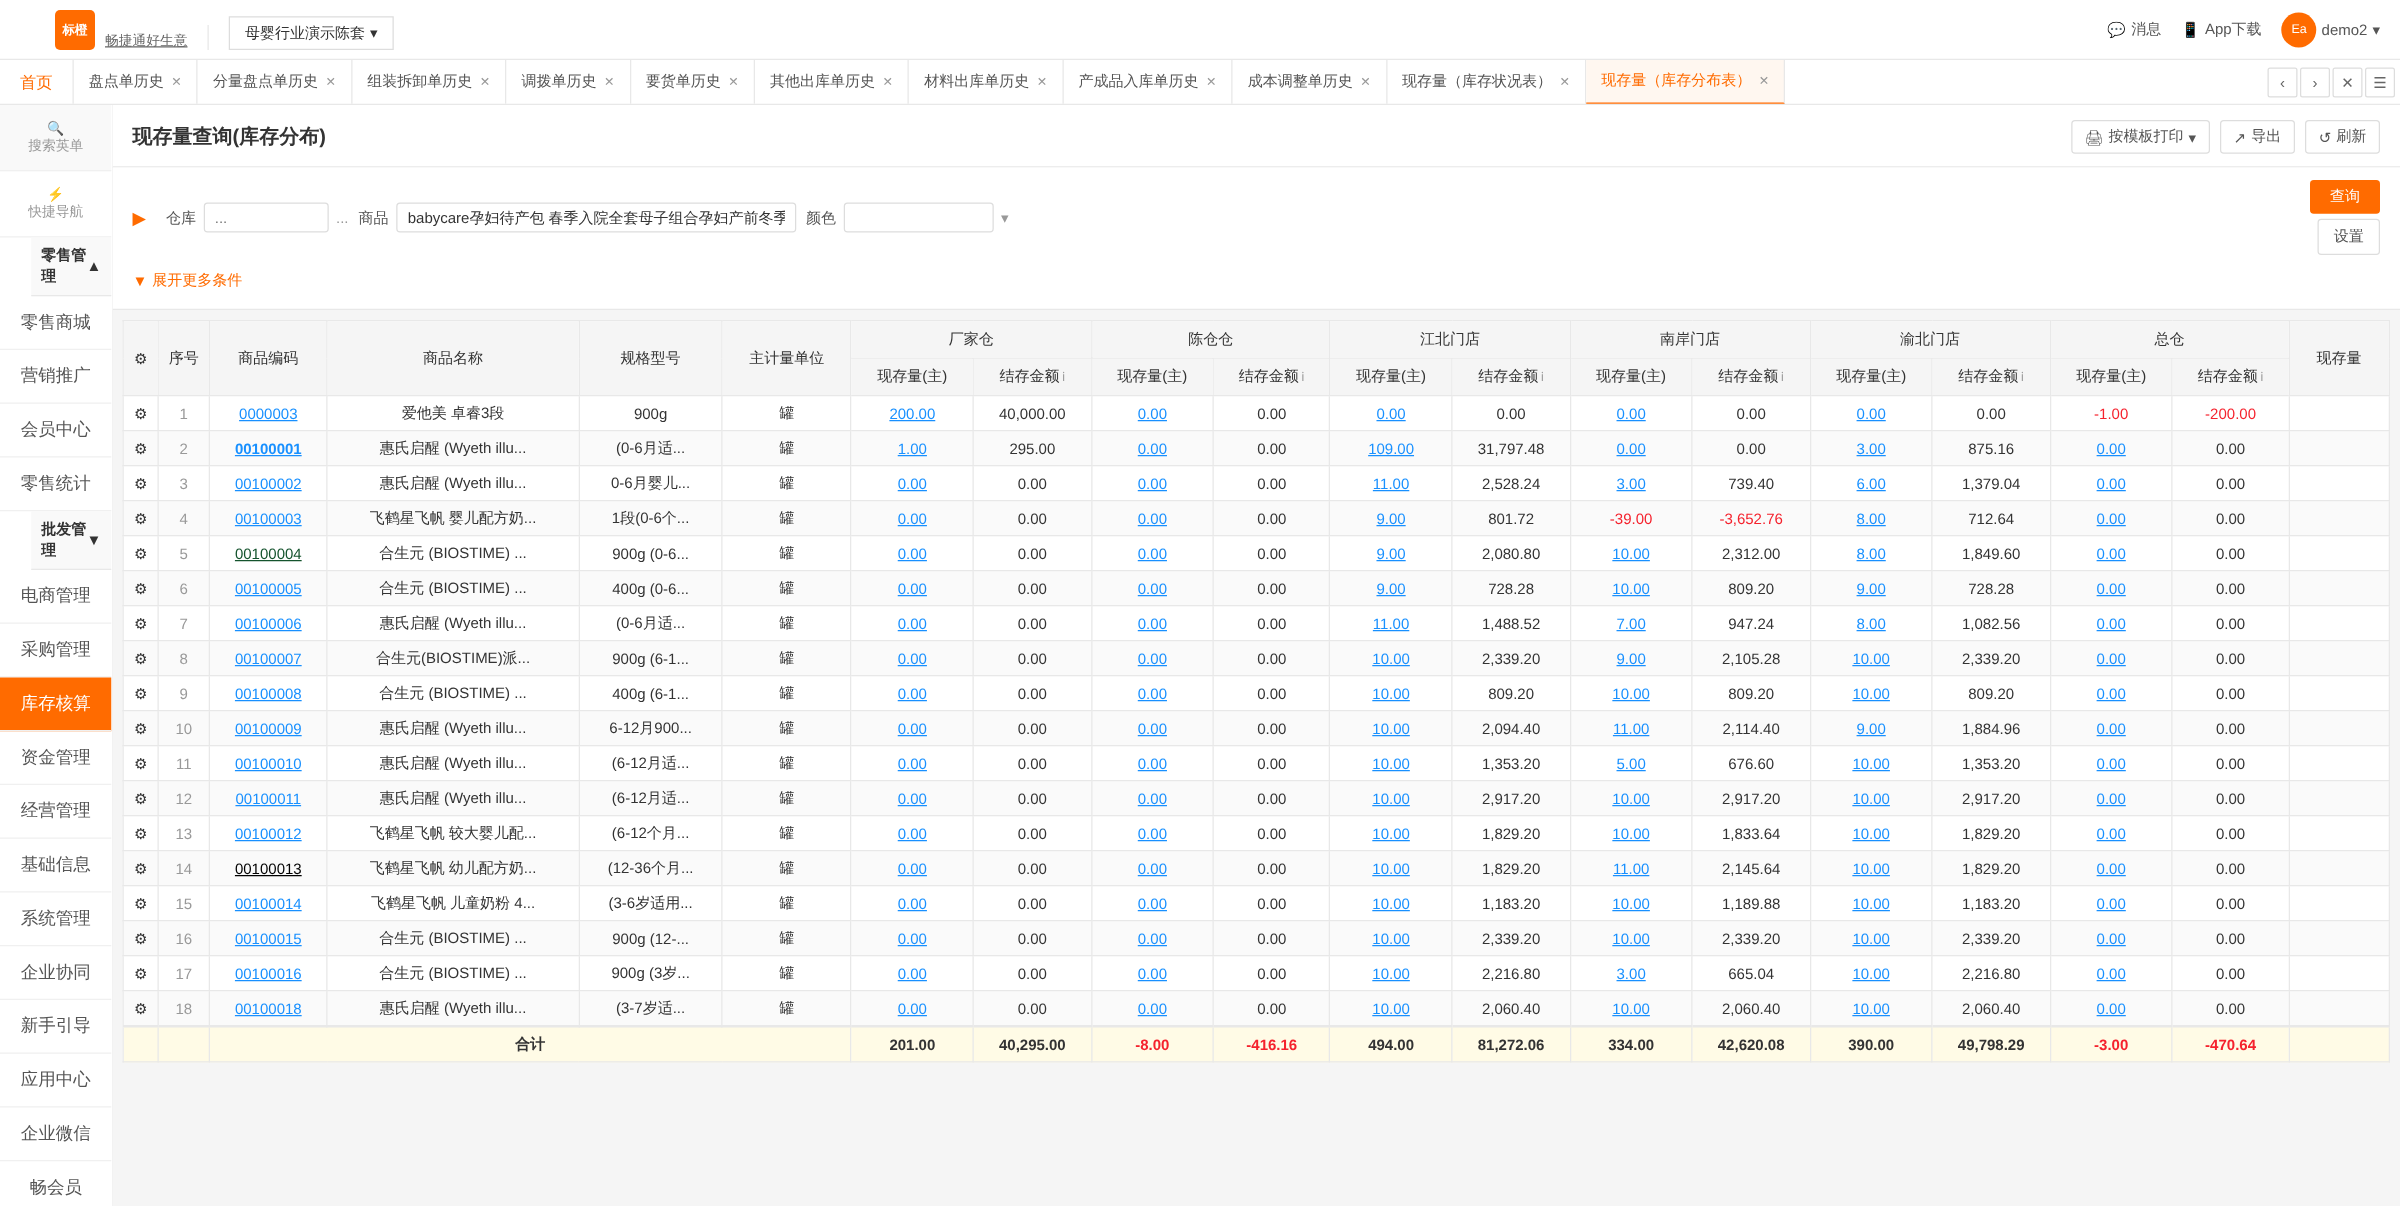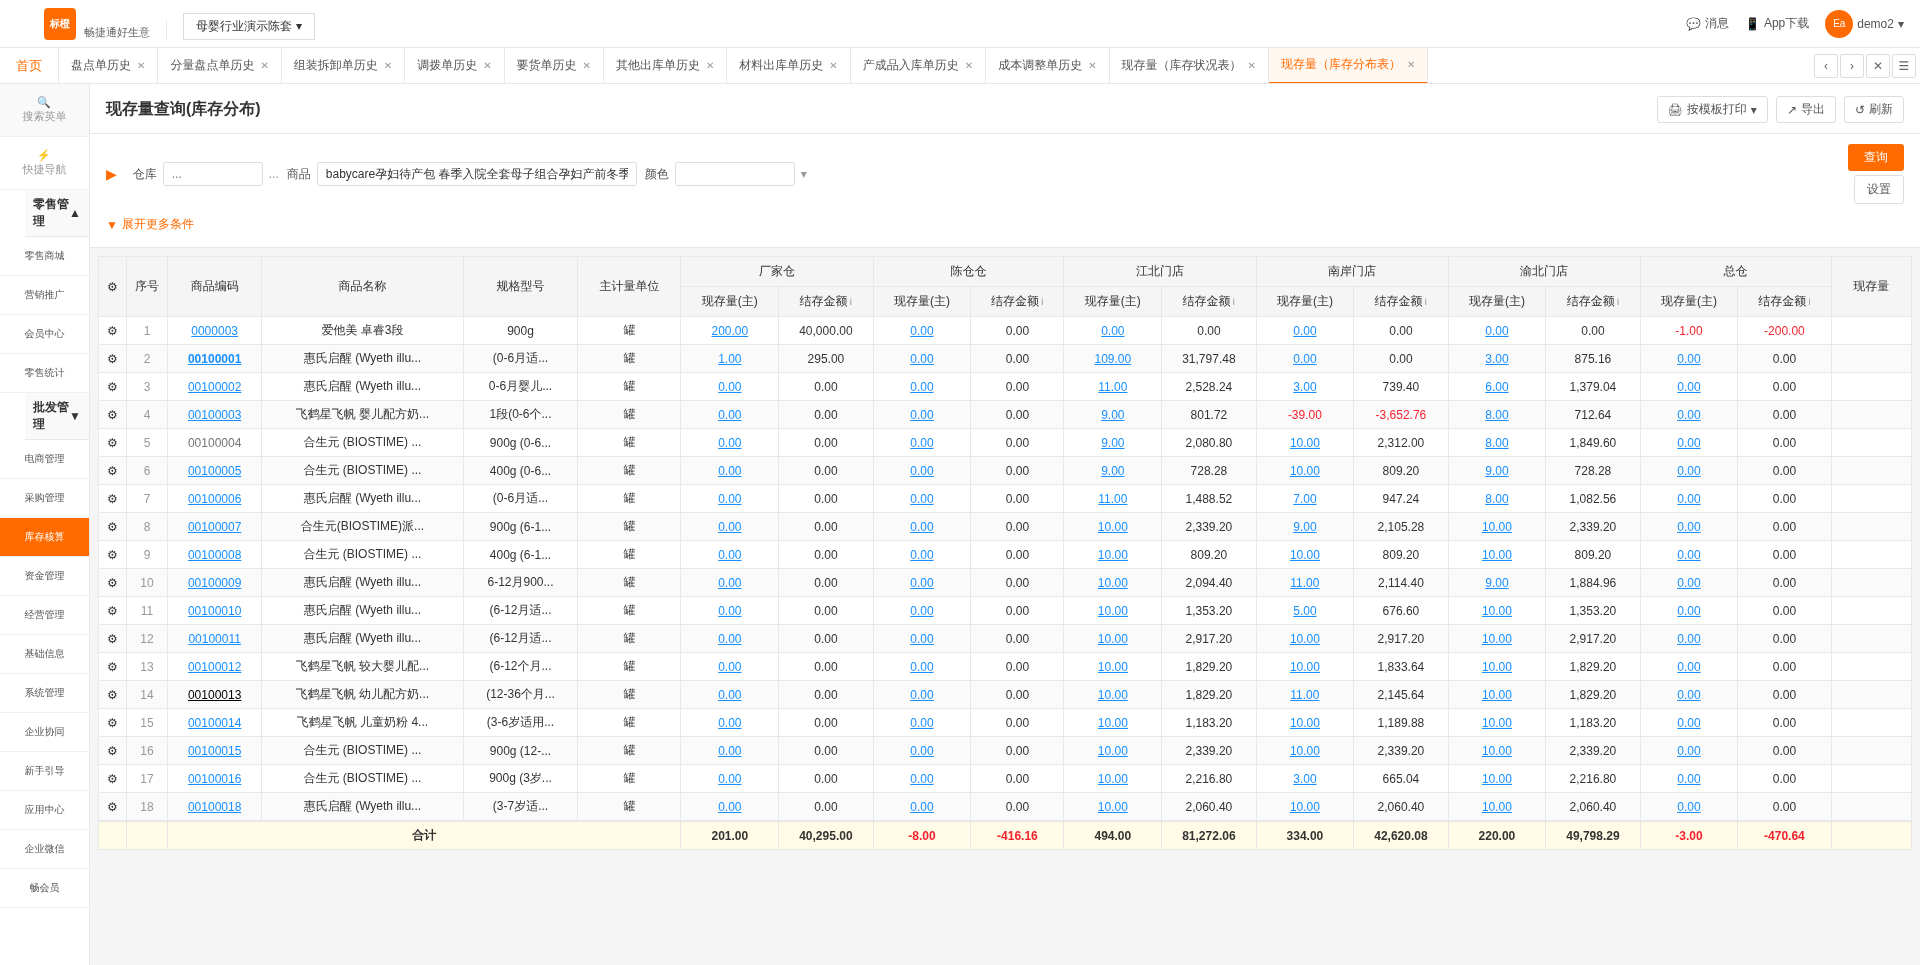--- a/index.html
+++ b/index.html
@@ -23,21 +23,21 @@
     .tab-item.active { background: #fff7f0; color: #ff6b00; border-bottom: 2px solid #ff6b00; }
     .tab-close { color: #999; font-size: 10px; cursor: pointer; }
     .tabs-nav { display: flex; align-items: center; padding: 0 4px; gap: 2px; }
     .tab-nav-btn { width: 24px; height: 24px; border: 1px solid #ddd; border-radius: 2px; display: flex; align-items: center; justify-content: center; cursor: pointer; background: #fff; color: #666; font-size: 12px; }
 
     
     .main-layout { display: flex; height: calc(965px - 84px); }
 
     
     .sidebar { width: 90px; background: #fff; border-right: 1px solid #e8e8e8; display: flex; flex-direction: column; overflow-y: auto; }
-    .sidebar-item { padding: 12px 4px; text-align: center; cursor: pointer; color: #555; font-size: 10px; border-bottom: 1px solid #f0f0f0; }
+    .sidebar-item { padding: 12px 4px; text-align: center; cursor: pointer; color: #555; font-size: 14px; border-bottom: 1px solid #f0f0f0; }
     .sidebar-item.active { background: #ff6b00; color: #fff; }
     .sidebar-section { padding: 6px 8px; display: flex; align-items: center; justify-content: space-between; cursor: pointer; color: #333; font-weight: bold; font-size: 12px; background: #f9f9f9; border-bottom: 1px solid #e8e8e8; margin-left: 25px; }
 
     
     .content-area { flex: 1; overflow: hidden; display: flex; flex-direction: column; background: #f5f5f5; }
     
     
     .page-header { background: #fff; padding: 12px 16px 0; display: flex; align-items: center; justify-content: space-between; border-bottom: 1px solid #e8e8e8; }
     .page-title { font-size: 16px; font-weight: bold; color: #333; padding-bottom: 10px; }
     .page-header-actions { display: flex; align-items: center; gap: 8px; padding-bottom: 10px; }
@@ -75,21 +75,21 @@
   </style>
 </head>
 <body>
 
 <div class="top-bar">
   <div class="logo-area">
     <div class="logo-icon">
       <span>标橙</span>
     </div>
     <div>
-      <div style="font-size:11px;color:#666;">畅捷通好生意</div>
+      <div style="font-size:11px;color:#666;text-decoration:underline;">畅捷通好生意</div>
     </div>
     <div style="width:1px;height:20px;background:#e8e8e8;margin:0 8px;"></div>
     <div class="store-selector">
       <span>母婴行业演示陈套</span>
       <span>▾</span>
     </div>
   </div>
   <div class="top-actions">
     <div class="top-action-item">
       <span>💬</span>
@@ -402,21 +402,21 @@
       <td class="cell-neg">-3,652.76</td>
       <td style="color:#1890ff;cursor:pointer;text-decoration:underline;">8.00</td>
       <td>712.64</td>
       <td class="cell-link">0.00</td>
       <td class="">0.00</td>
       <td></td>
     </tr>
             <tr>
       <td class="settings-col">⚙</td>
       <td class="col-num">5</td>
-      <td style="color:#737373;cursor:pointer;">00100004</td>
+      <td style="color:#14532d;cursor:pointer;text-decoration:underline;">00100004</td>
       <td>合生元 (BIOSTIME) ...</td>
       <td>900g (0-6...</td>
       <td>罐</td>
       <td style="color:#1890ff;cursor:pointer;text-decoration:underline;">0.00</td>
       <td>0.00</td>
       <td style="color:#1890ff;cursor:pointer;text-decoration:underline;">0.00</td>
       <td>0.00</td>
       <td style="color:#1890ff;cursor:pointer;text-decoration:underline;">9.00</td>
       <td>2,080.80</td>
       <td class="cell-link">10.00</td>
@@ -705,21 +705,21 @@
     <td></td>
     <td colspan="4" style="text-align:center;font-weight:bold;">合计</td>
     <td>201.00</td>
     <td>40,295.00</td>
     <td class="cell-neg">-8.00</td>
     <td class="cell-neg">-416.16</td>
     <td>494.00</td>
     <td>81,272.06</td>
     <td>334.00</td>
     <td>42,620.08</td>
-    <td>220.00</td>
+    <td>390.00</td>
     <td>49,798.29</td>
     <td class="cell-neg">-3.00</td>
     <td class="cell-neg">-470.64</td>
     <td></td>
   </tr>
           </tbody>
       </table>
     </div>
 
   </div>

